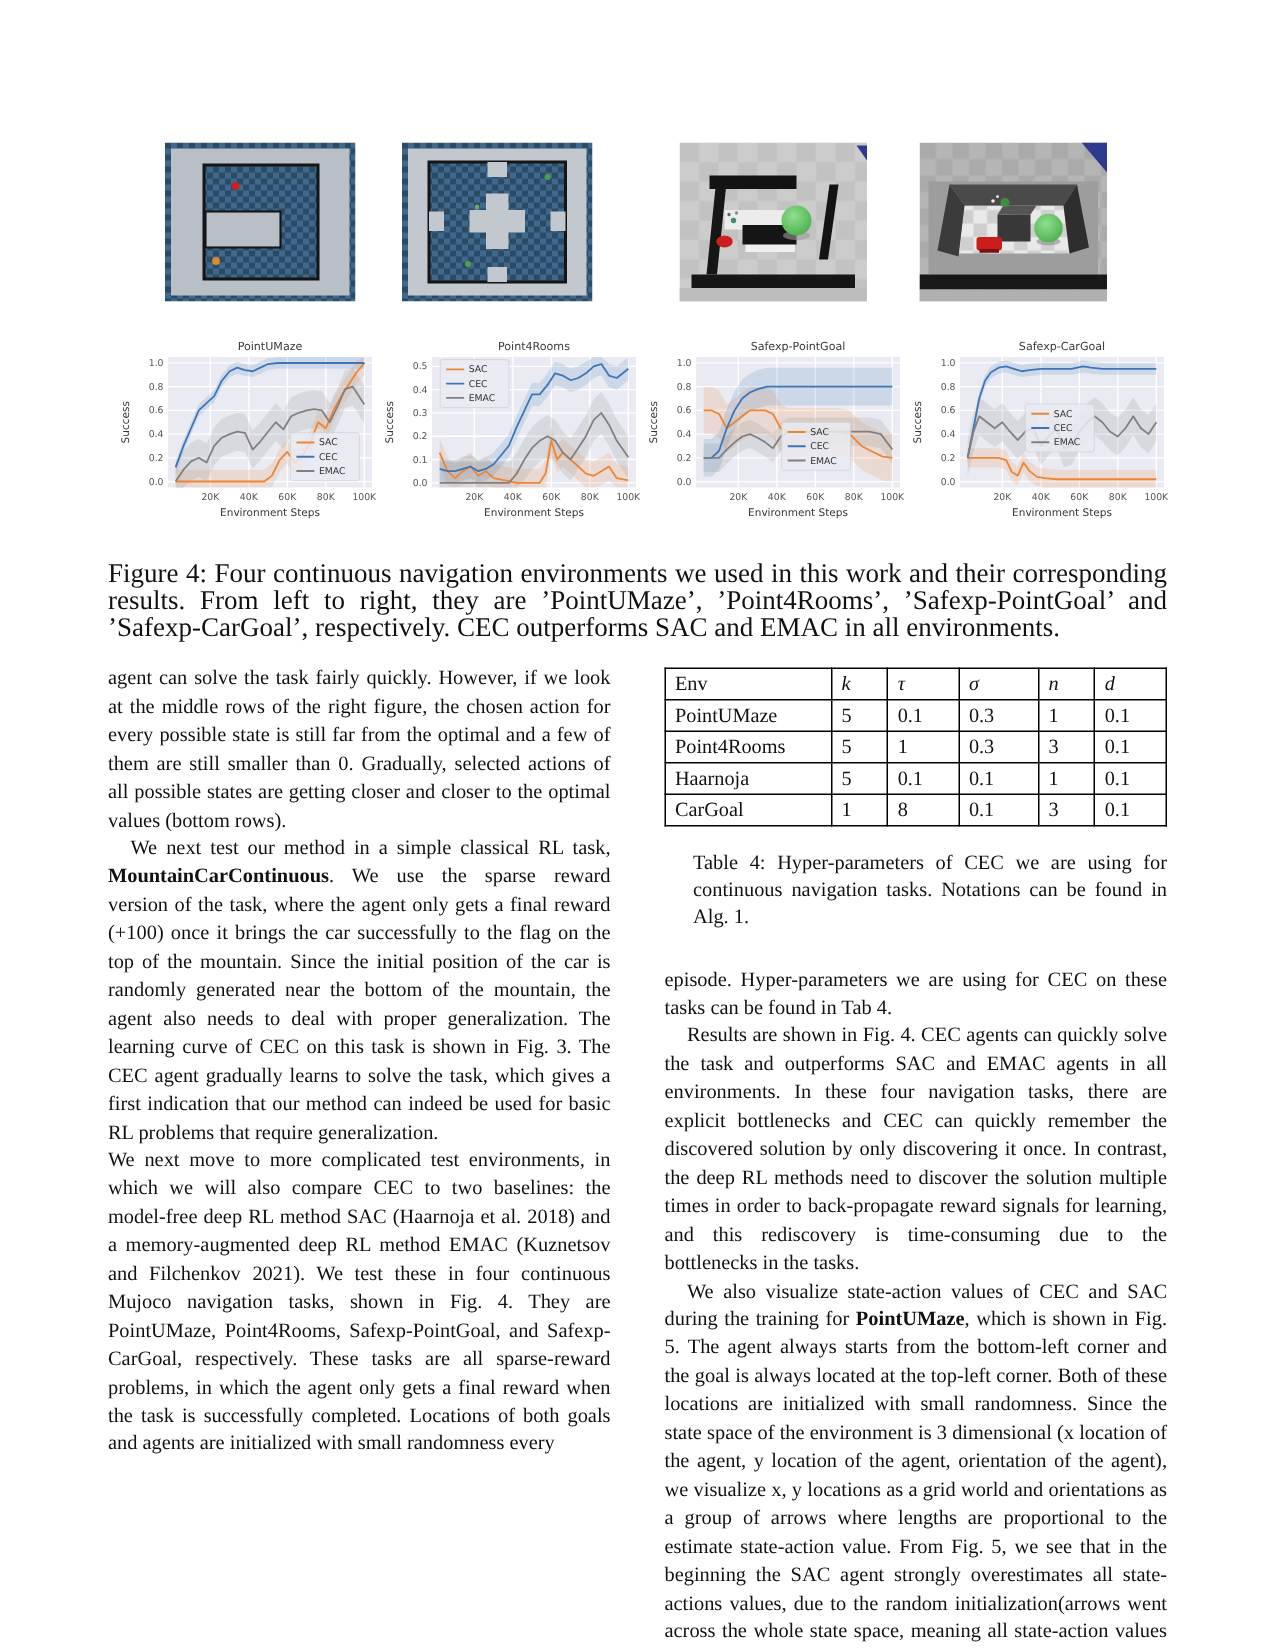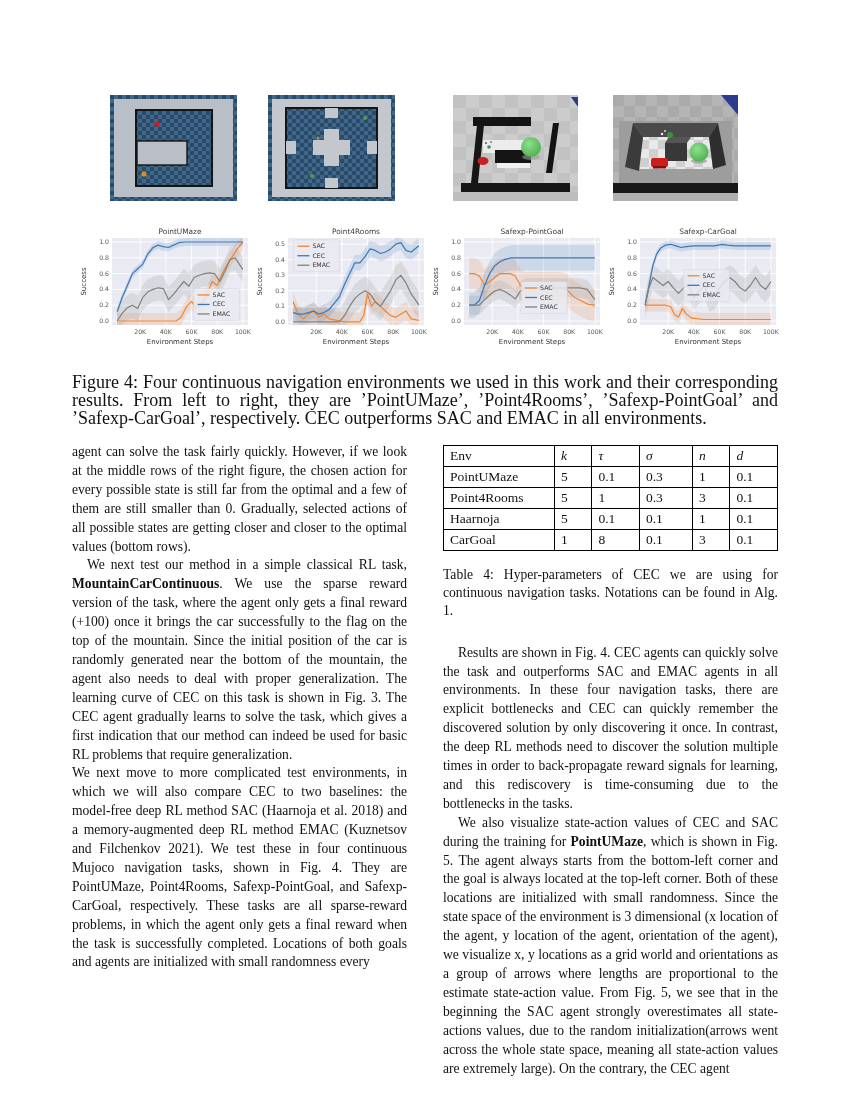--- a/index.html
+++ b/index.html
@@ -18,21 +18,21 @@
   .col h3{font-size:15.5px;margin:11px 0 5px 0;text-indent:0;}
   table.hyper{border-collapse:collapse;margin:2px auto 0 auto;font-size:13.5px;}
   table.hyper th,table.hyper td{border:1px solid #000;padding:0 6px;text-align:left;height:20px;}
   table.hyper th{font-weight:normal;}
   table.hyper th.math, td.math{font-style:italic;}
   table.hyper th:first-child{width:100px;}
   table.hyper th:nth-child(2),table.hyper th:nth-child(5){width:26px;}
   table.hyper th:nth-child(3){width:36px;}
   table.hyper th:nth-child(4){width:42px;}
   table.hyper th:nth-child(6){width:36px;}
-  .table-caption{margin-top:15px;font-size:13.6px;line-height:18.2px;text-align:justify;}
+  .table-caption{margin-top:15px;font-size:13.6px;line-height:18.2px;text-align:justify;margin-left:19px;}
   .rc-spacer{height:23px;}
 </style>
 </head>
 <body>
 
 <div class="page">
 
   <div class="figure4">
 
     <div class="env-row">
@@ -363,18 +363,19 @@
               <td>1</td>
               <td>8</td>
               <td>0.1</td>
               <td>3</td>
               <td>0.1</td>
             </tr>
           </tbody>
       </table>
       <div class="table-caption">Table 4: Hyper-parameters of CEC we are using for continuous navigation tasks. Notations can be found in Alg. 1.</div>
       <div class="rc-spacer"></div>
+      <p class="noindent">episode. Hyper-parameters we are using for CEC on these tasks can be found in Tab 4.</p>
       <p>Results are shown in Fig. 4. CEC agents can quickly solve the task and outperforms SAC and EMAC agents in all environments. In these four navigation tasks, there are explicit bottlenecks and CEC can quickly remember the discovered solution by only discovering it once. In contrast, the deep RL methods need to discover the solution multiple times in order to back-propagate reward signals for learning, and this rediscovery is time-consuming due to the bottlenecks in the tasks.</p>
       <p><span>We also visualize state-action values of CEC and SAC during the training for </span><b>PointUMaze</b><span>, which is shown in Fig. 5. The agent always starts from the bottom-left corner and the goal is always located at the top-left corner. Both of these locations are initialized with small randomness. Since the state space of the environment is 3 dimensional (x location of the agent, y location of the agent, orientation of the agent), we visualize x, y locations as a grid world and orientations as a group of arrows where lengths are proportional to the estimate state-action value. From Fig. 5, we see that in the beginning the SAC agent strongly overestimates all state-actions values, due to the random initialization(arrows went across the whole state space, meaning all state-action values are extremely large). On the contrary, the CEC agent</span></p>
     </div>
 
   </div>
 </div>
 
 </body></html>

